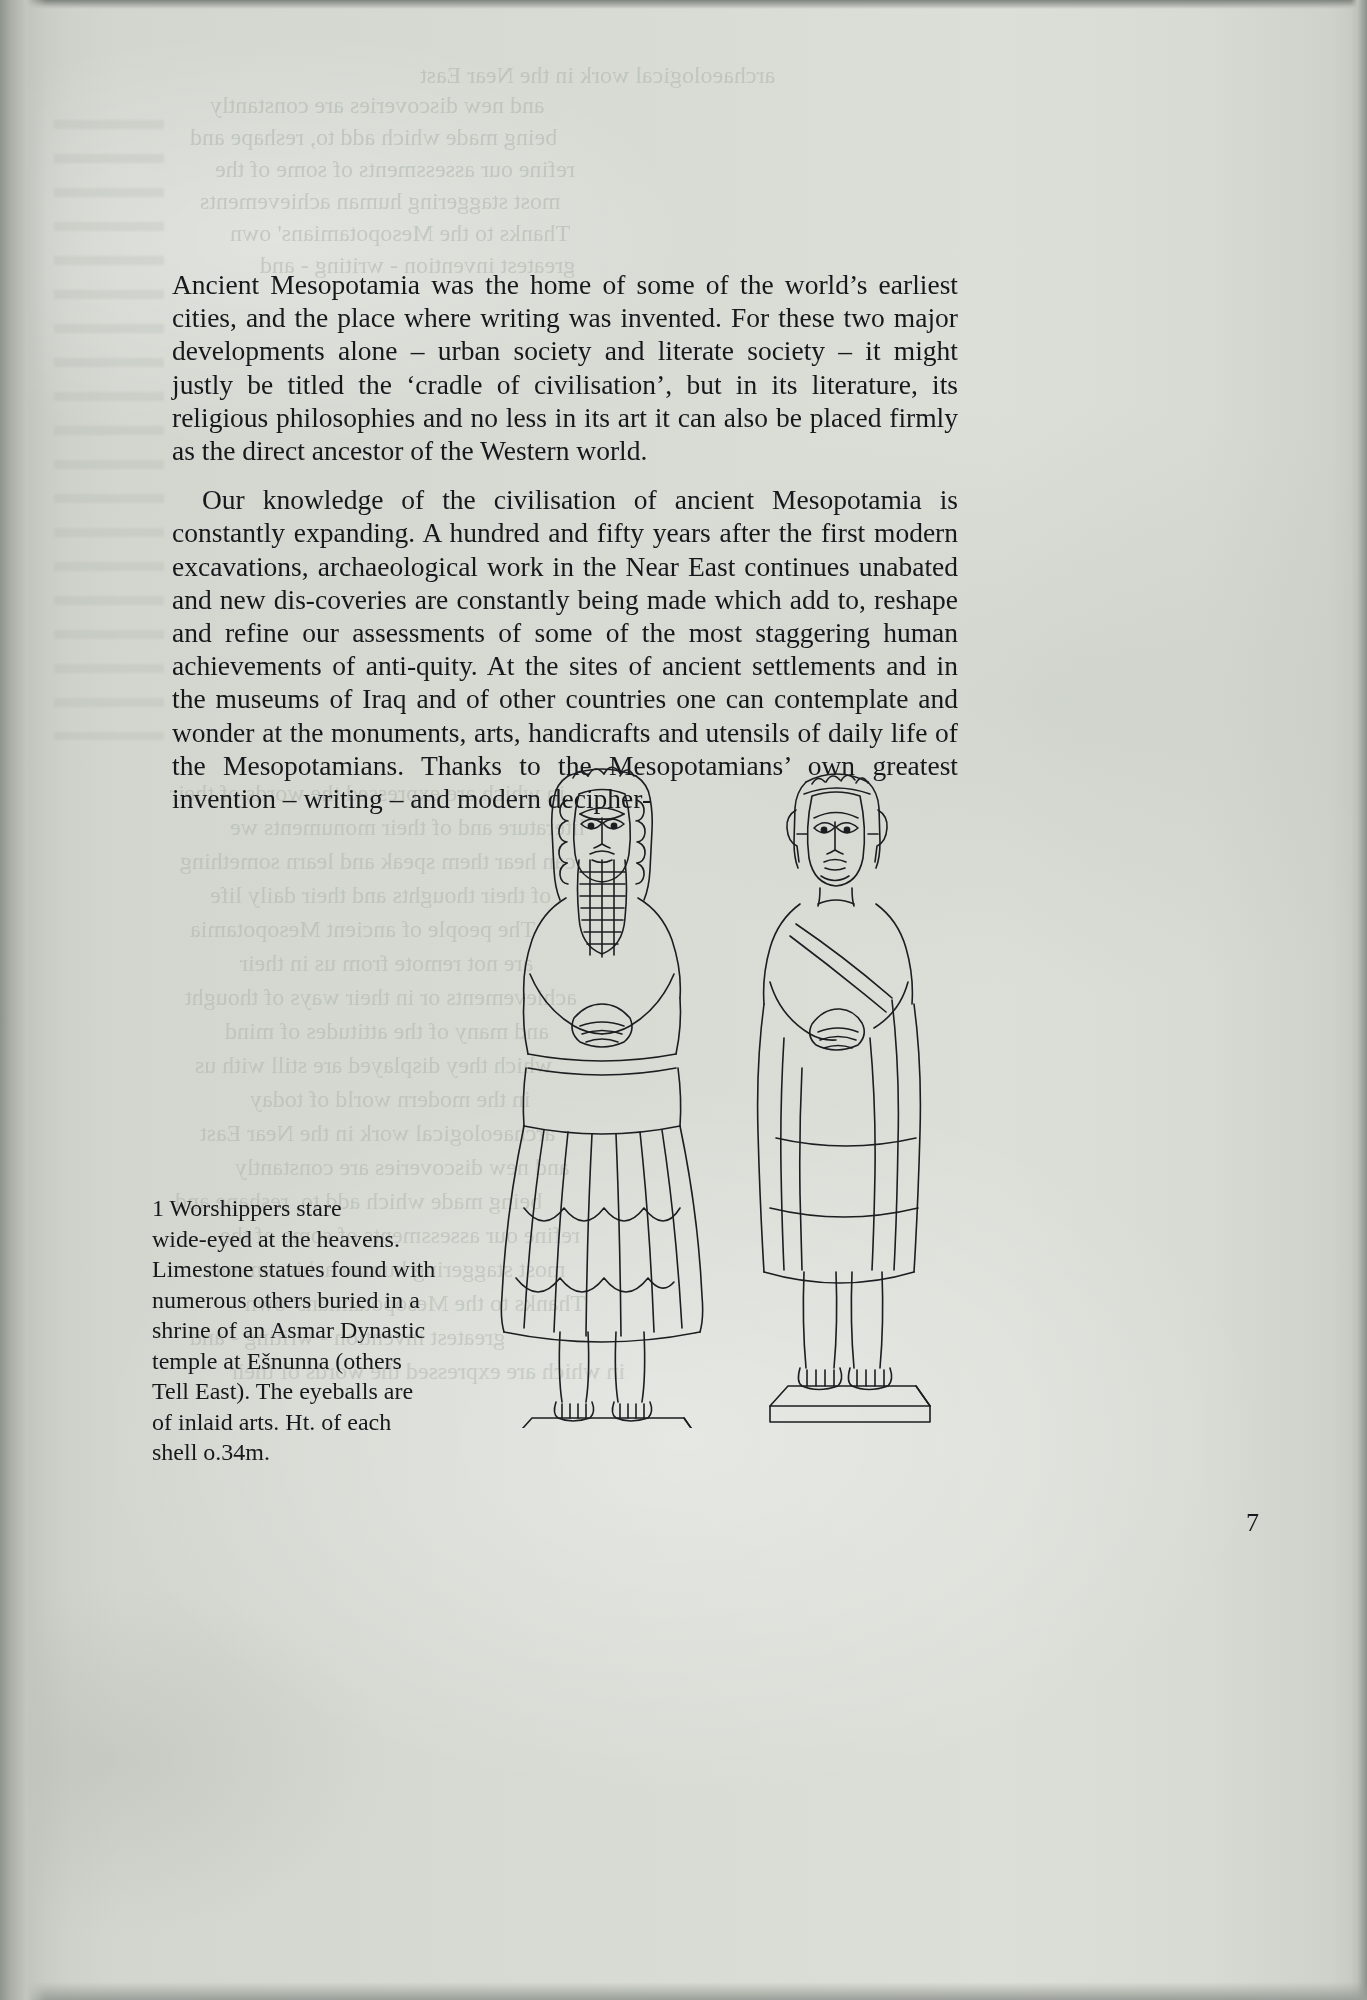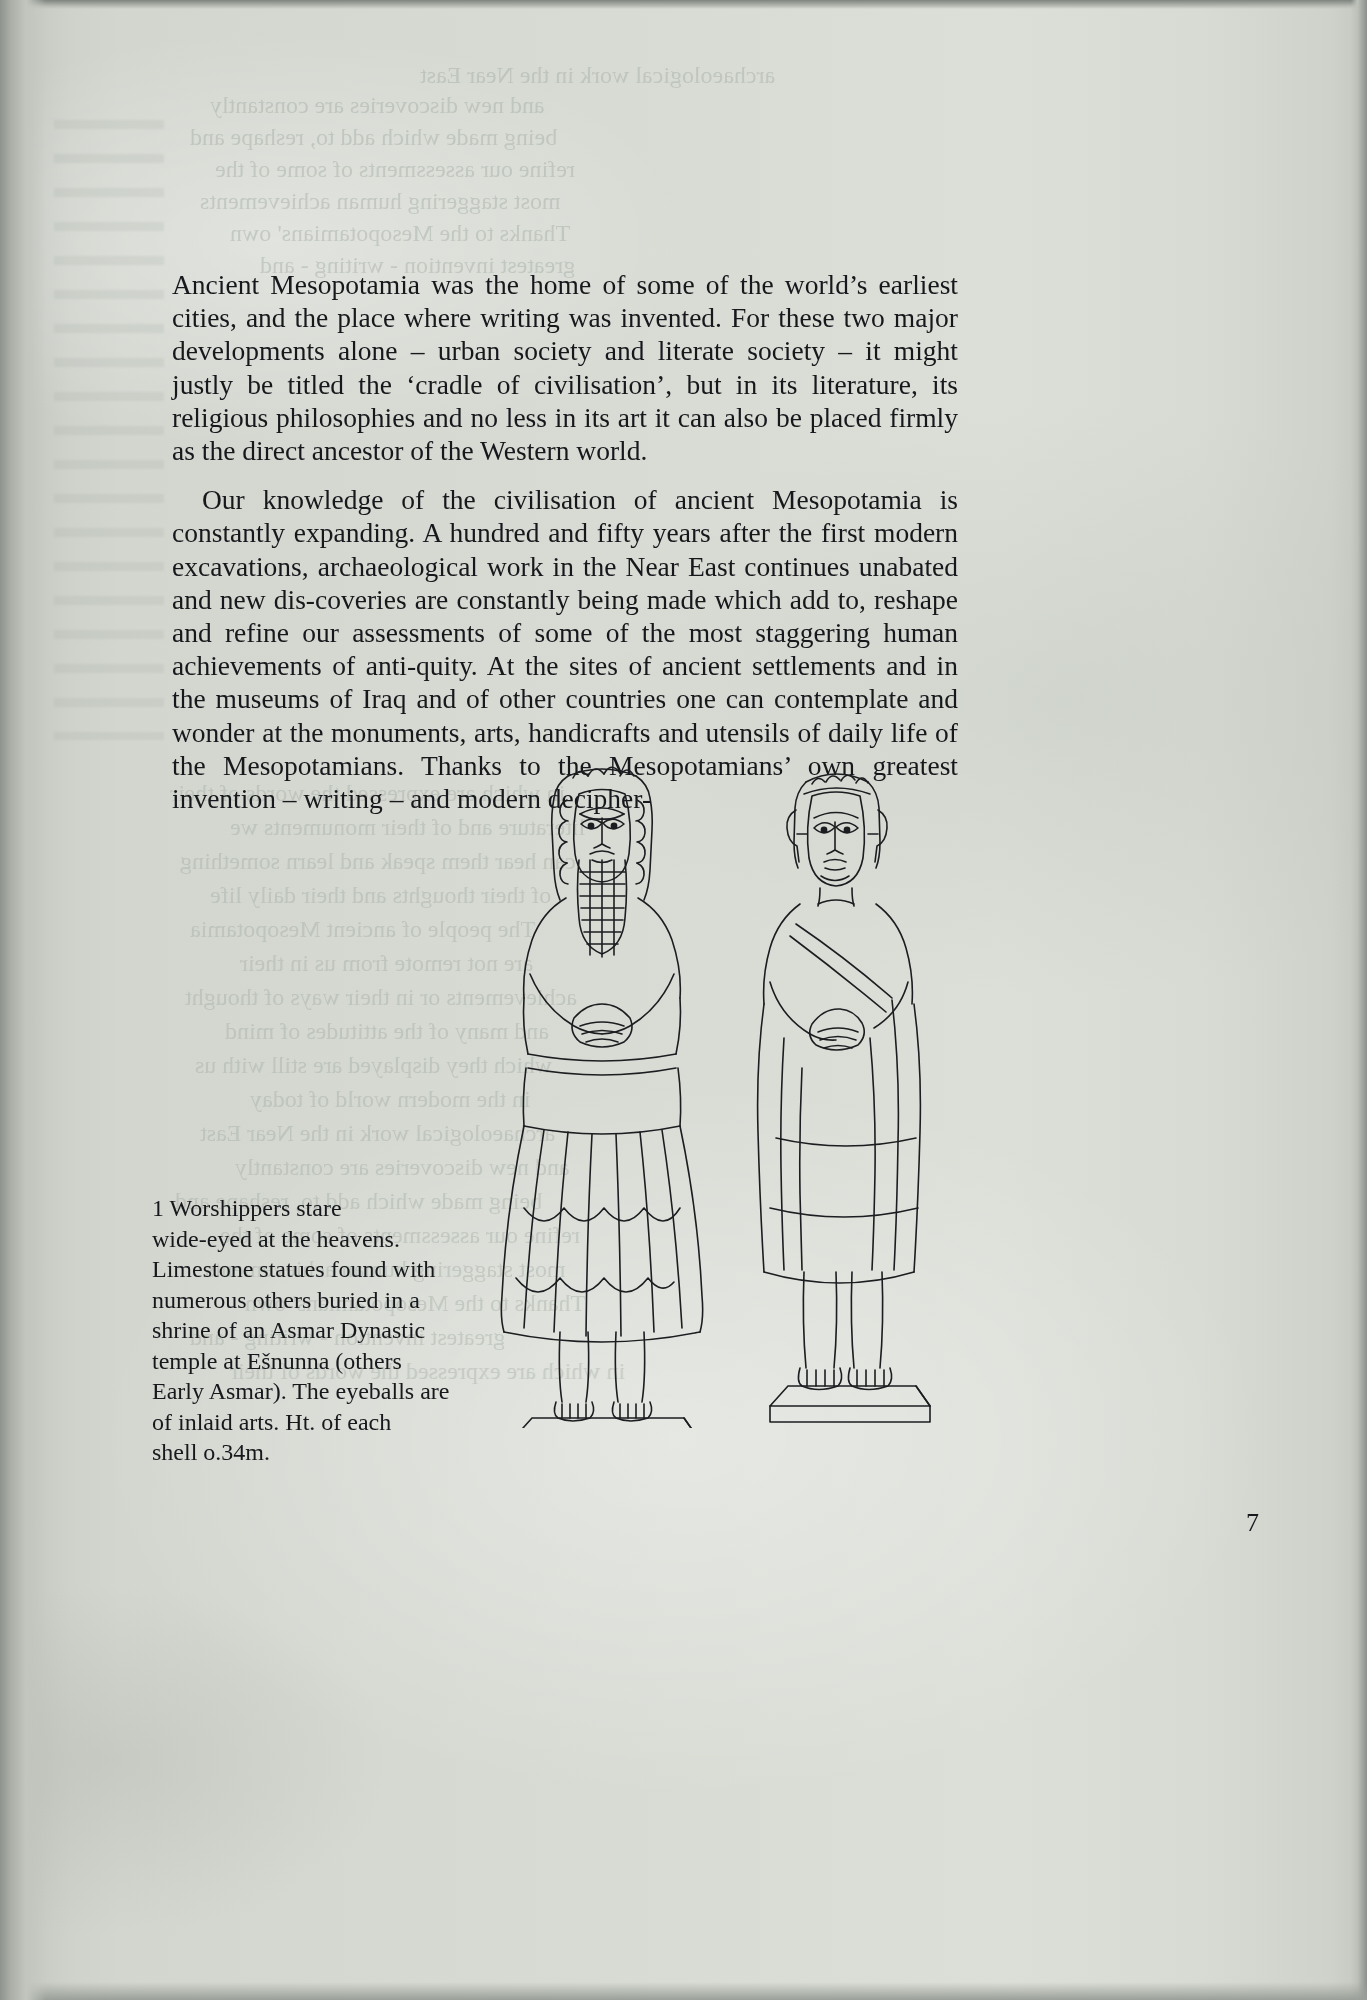--- a/index.html
+++ b/index.html
@@ -333,20 +333,20 @@
     </svg>
   </div>
 
   <div id="caption">
     <span class="ln">1 Worshippers stare</span>
     <span class="ln">wide-eyed at the heavens.</span>
     <span class="ln">Limestone statues found with</span>
     <span class="ln">numerous others buried in a</span>
     <span class="ln">shrine of an Asmar Dynastic</span>
     <span class="ln">temple at Ešnunna (others</span>
-    <span class="ln">Early Asmar). The eyeballs are</span>
+    <span class="ln">Tell East). The eyeballs are</span>
     <span class="ln">of inlaid arts. Ht. of each</span>
     <span class="ln">shell o.34m.</span>
   </div>
 
   <div id="folio">7</div>
 
 </div>
 
 </body></html>

